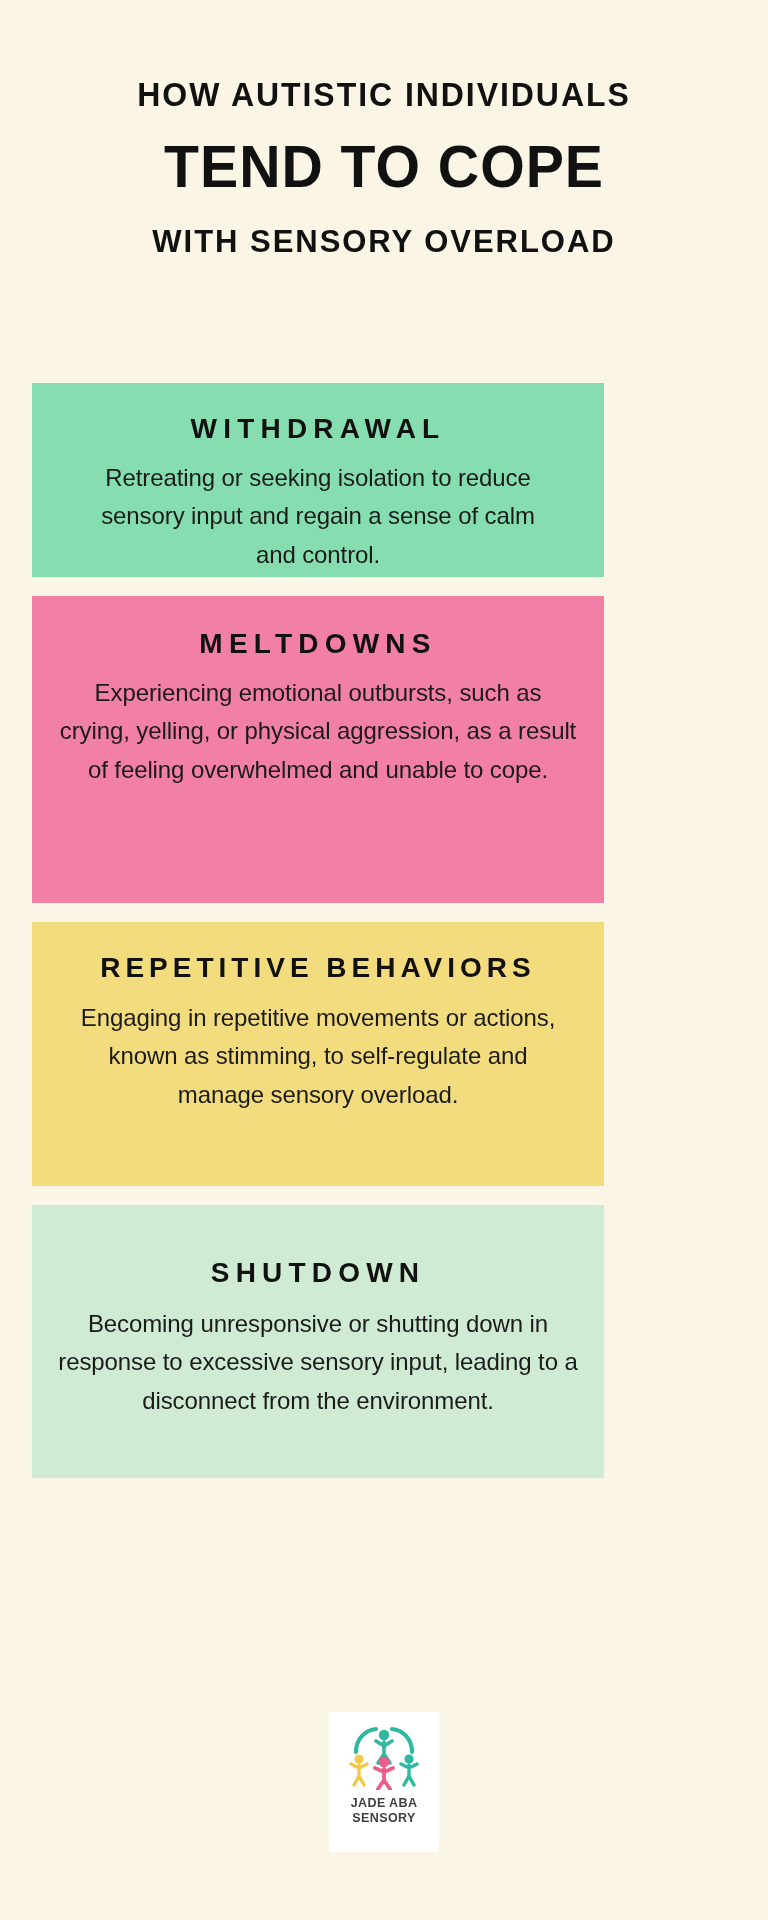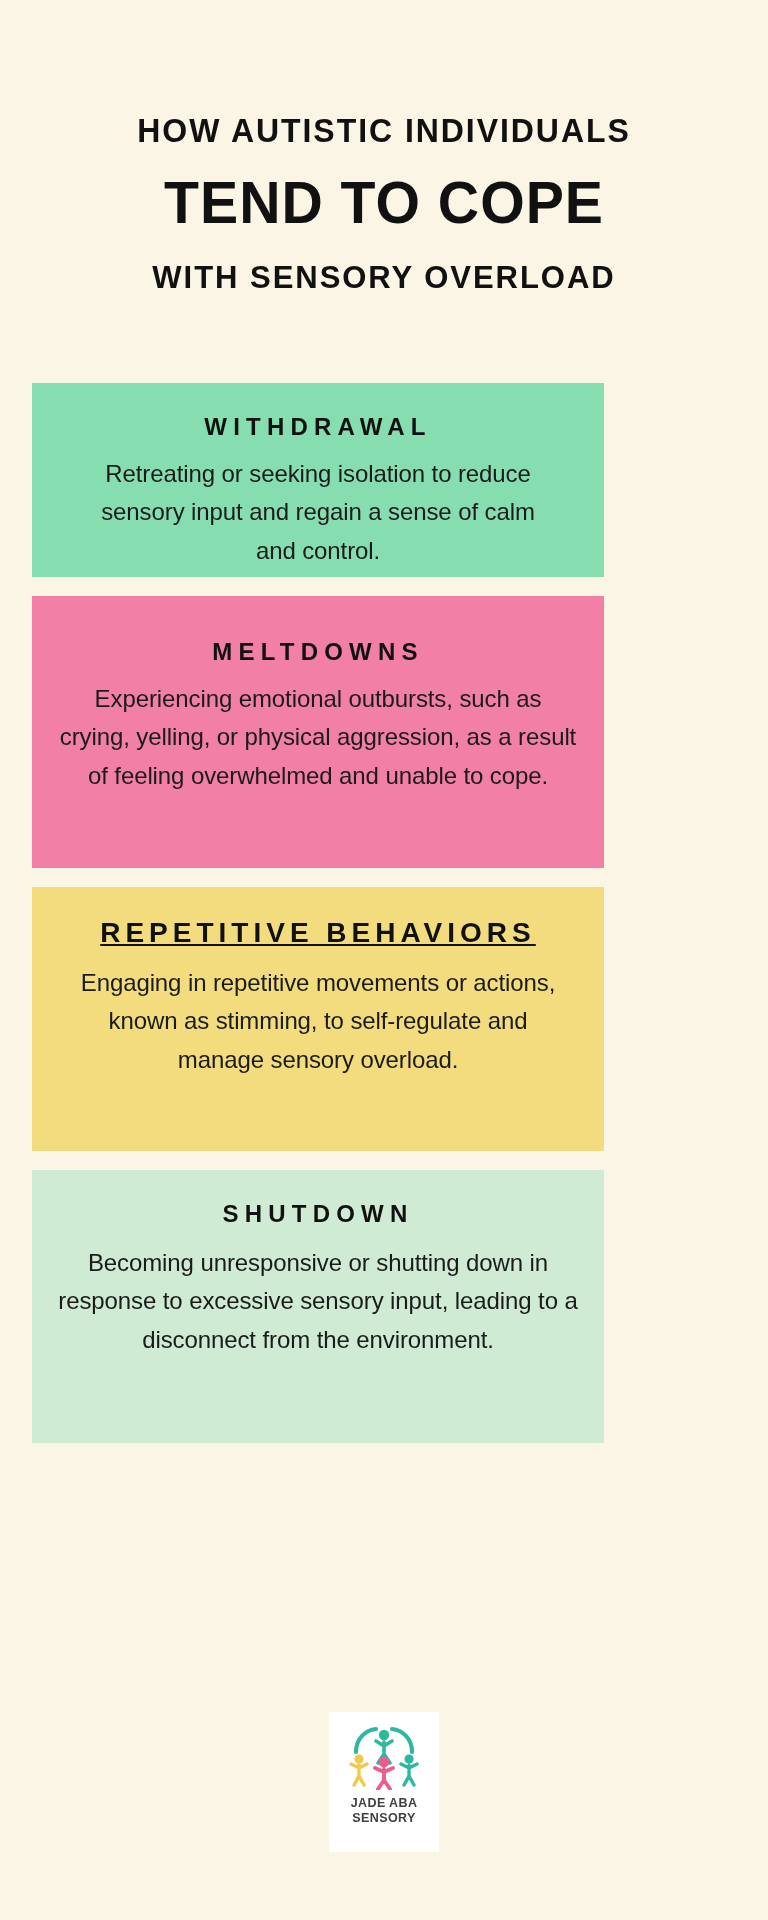--- a/index.html
+++ b/index.html
@@ -21,21 +21,20 @@
   }
 
   
   .title-block {
     position:absolute;
     top:0;
     left:0;
     width:768px;
     padding-top:78px;
     text-align:center;
-    margin-top:36px;
   }
   .title-line-1 {
     font-size:33px;
     font-weight:700;
     letter-spacing:2.0px;
     color:#111111;
     line-height:1.0;
     display:block;
     transform:scaleX(0.97);
   }
@@ -71,21 +70,21 @@
     width:572px;
     padding:0 14px;
     text-align:center;
     margin-bottom:19px;
     display:flex;
     flex-direction:column;
     align-items:center;
     justify-content:flex-start;
   }
   .card-heading {
-    font-size:24px;
+    font-size:28px;
     font-weight:700;
     letter-spacing:6.2px;
     color:#111111;
     line-height:1.0;
     white-space:nowrap;
   }
   .card-body {
     font-size:24px;
     font-weight:400;
     color:#1b1b1b;
@@ -97,37 +96,37 @@
   
   .card-withdrawal {
     background:#86DEB0;
     height:194px;
     padding-top:32px;
   }
   .card-withdrawal .card-body { margin-top:16px; max-width:470px; }
 
   .card-meltdowns {
     background:#F27FA5;
-    height:272px;
-    padding-top:44px;
+    height:307px;
+    padding-top:34px;
   }
   .card-meltdowns .card-body { margin-top:16px; max-width:520px; }
 
   .card-repetitive {
     background:#F2DC7E;
     height:264px;
     padding-top:32px;
   }
-  .card-repetitive .card-heading { letter-spacing:5.0px; font-size:28px;text-decoration:underline; }
+  .card-repetitive .card-heading { letter-spacing:5.0px; font-size:28px; }
   .card-repetitive .card-body { margin-top:17px; max-width:500px;text-align:center; }
 
   .card-shutdown {
     background:#CFEBD4;
     height:273px;
-    padding-top:32px;
+    padding-top:54px;
     margin-bottom:0;
   }
   .card-shutdown .card-body { margin-top:18px; max-width:520px;text-align:center; }
 
   
   .logo-wrap {
     position:absolute;
     top:1712px;
     left:0;
     width:768px;

